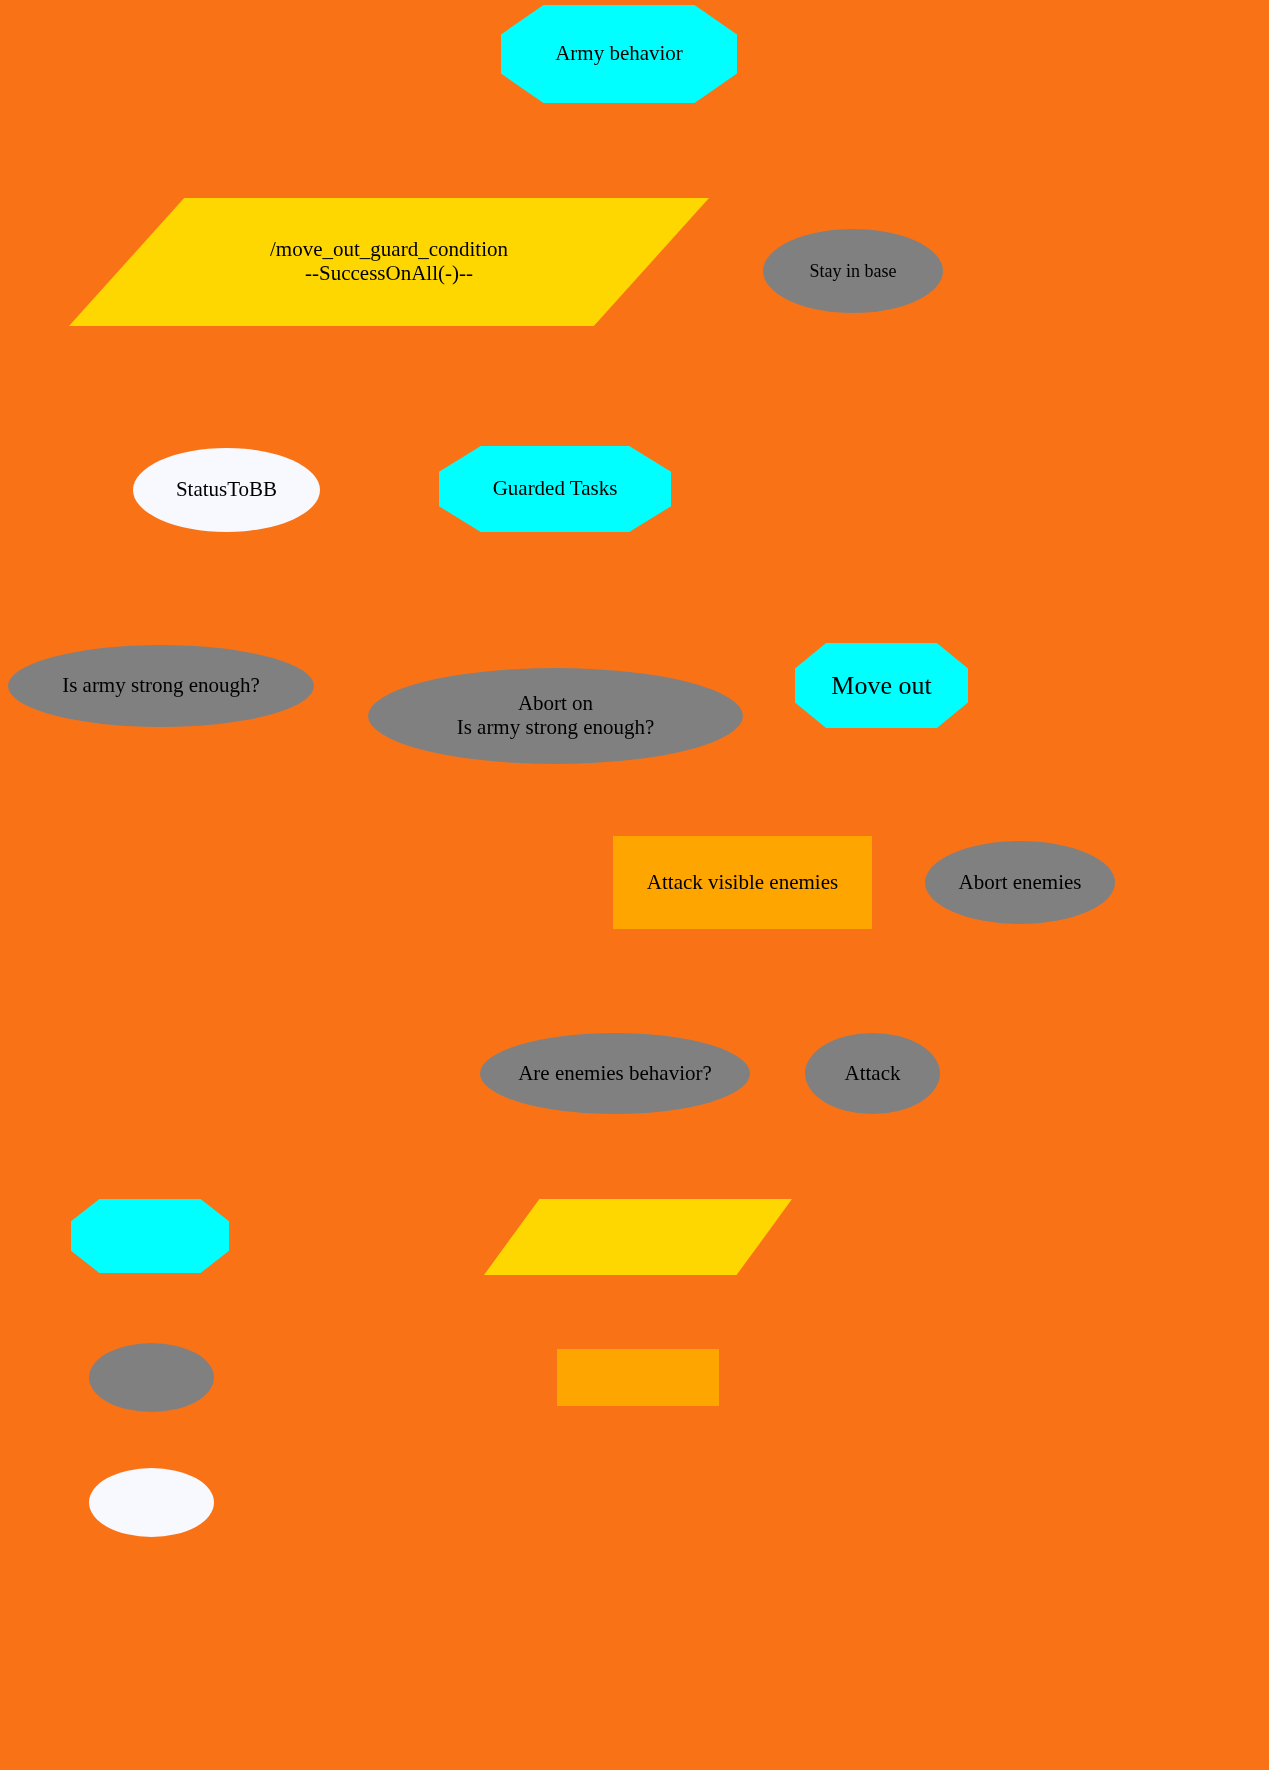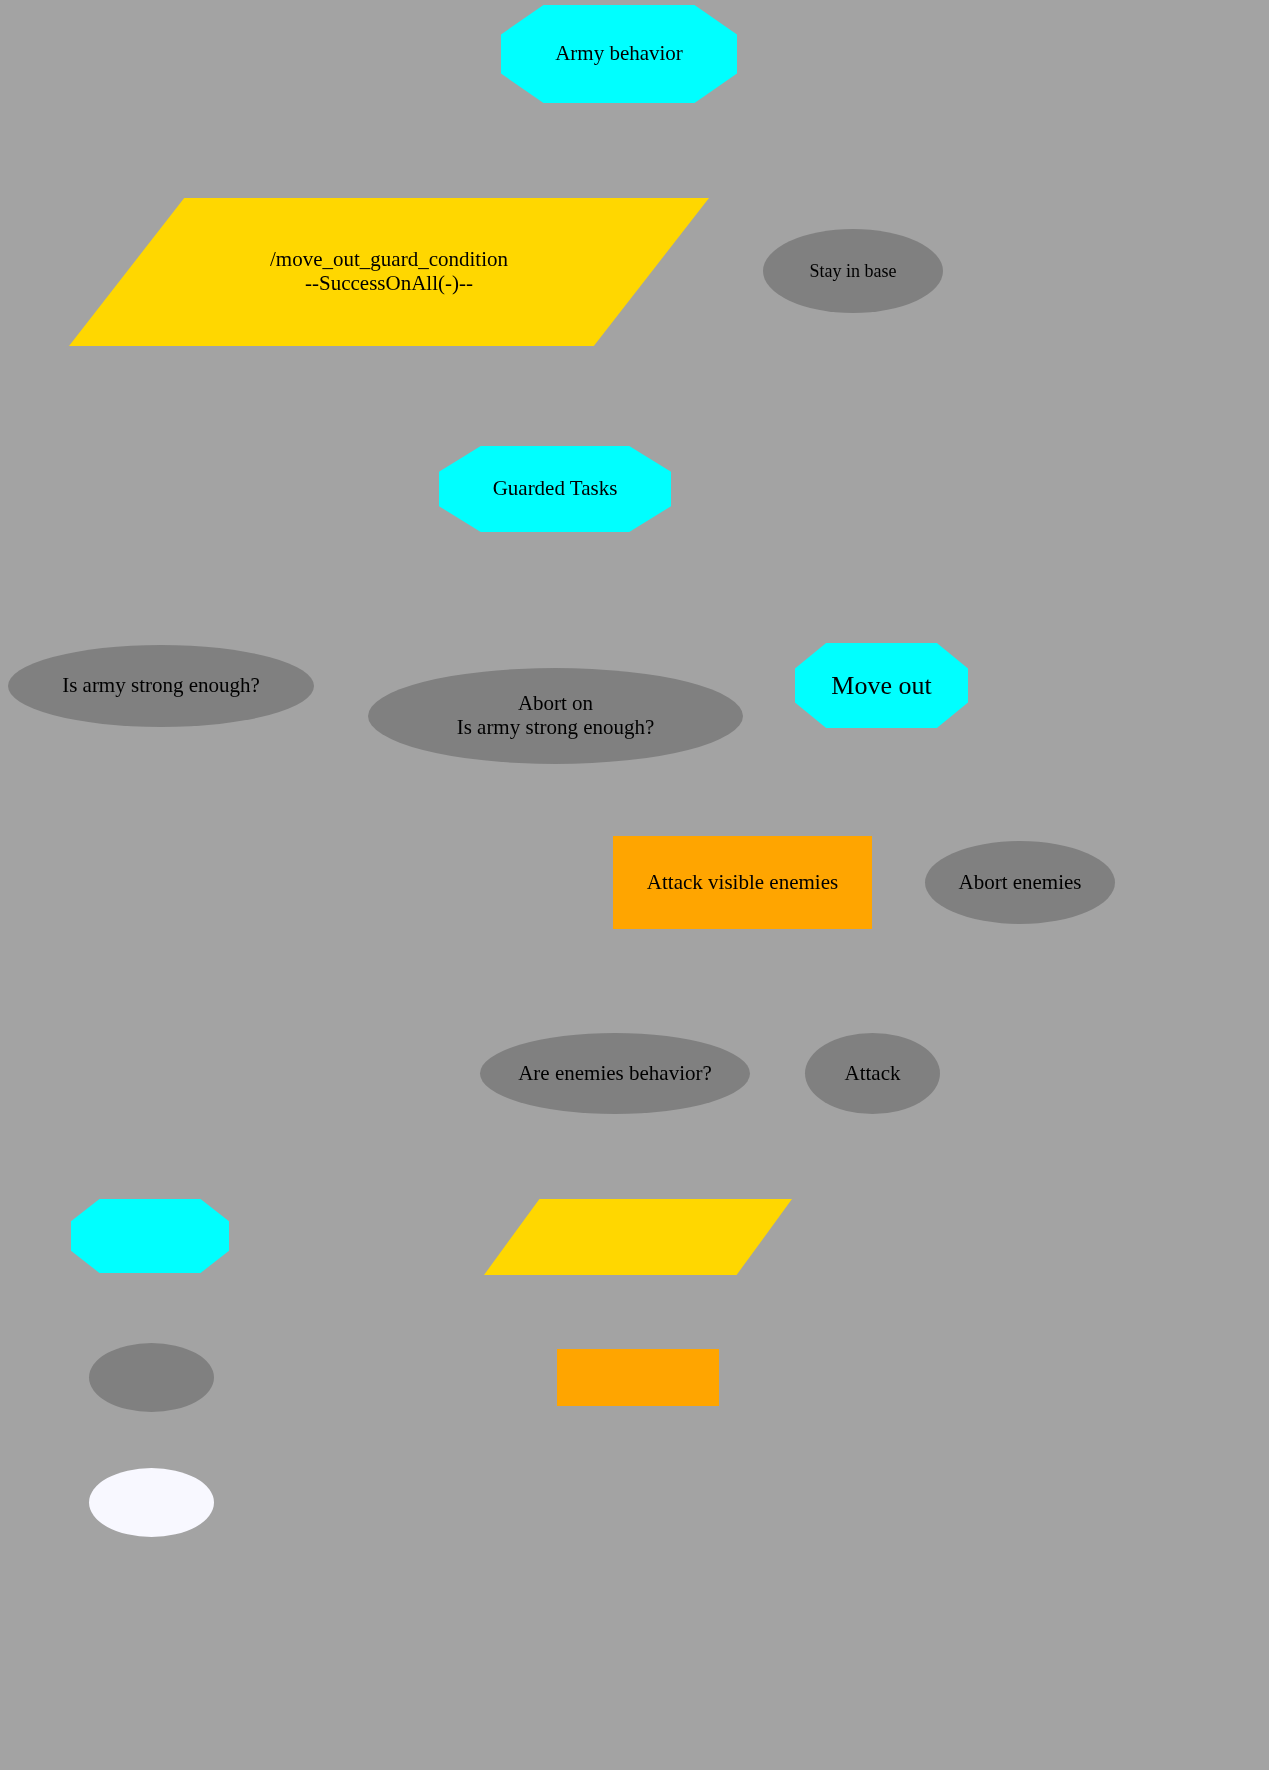--- a/index.html
+++ b/index.html
@@ -5,21 +5,21 @@
 <style>
   html, body {
     margin: 0;
     padding: 0;
     background: #000000;
   }
   #canvas {
     position: relative;
     width: 1269px;
     height: 1770px;
-    background: #a3a3a3;
+    background: #f97316;
     overflow: hidden;
     font-family: "Liberation Serif", "DejaVu Serif", serif;
   }
   .node {
     position: absolute;
     display: flex;
     align-items: center;
     justify-content: center;
     box-sizing: border-box;
   }
@@ -57,28 +57,32 @@
   }
 </style>
 </head>
 <body style="background: rgb(0, 0, 0);">
 
 <div id="canvas">
     <div class="node" style="left: 501px; top: 5px; width: 236px; height: 98px;">
       <div class="fill shape-octagon" style="background: rgb(0, 255, 255);"></div>
       <div class="node-label" style="font-size: 21px; color: rgb(0, 0, 0);">Army behavior</div>
     </div>
-    <div class="node" style="left: 69px; top: 198px; width: 640px; height: 148px;">
+    <div class="node" style="left: 69px; top: 198px; width: 640px; height: 128px;">
       <div class="fill shape-parallelogram" style="background: rgb(255, 215, 0);"></div>
       <div class="node-label" style="font-size: 21px; color: rgb(0, 0, 0);">/move_out_guard_condition
 --SuccessOnAll(-)--</div>
     </div>
     <div class="node" style="left: 763px; top: 229px; width: 180px; height: 84px;">
       <div class="fill shape-ellipse" style="background: rgb(128, 128, 128);"></div>
       <div class="node-label" style="font-size: 18px; color: rgb(0, 0, 0);">Stay in base</div>
+    </div>
+    <div class="node" style="left: 133px; top: 448px; width: 187px; height: 84px;">
+      <div class="fill shape-ellipse" style="background: rgb(248, 248, 255);"></div>
+      <div class="node-label" style="font-size: 21px; color: rgb(0, 0, 0);">StatusToBB</div>
     </div>
     <div class="node" style="left: 439px; top: 446px; width: 232px; height: 86px;">
       <div class="fill shape-octagon" style="background: rgb(0, 255, 255);"></div>
       <div class="node-label" style="font-size: 21px; color: rgb(0, 0, 0);">Guarded Tasks</div>
     </div>
     <div class="node" style="left: 8px; top: 645px; width: 306px; height: 82px;">
       <div class="fill shape-ellipse" style="background: rgb(128, 128, 128);"></div>
       <div class="node-label" style="font-size: 21px; color: rgb(0, 0, 0);">Is army strong enough?</div>
     </div>
     <div class="node" style="left: 368px; top: 668px; width: 375px; height: 96px;">

